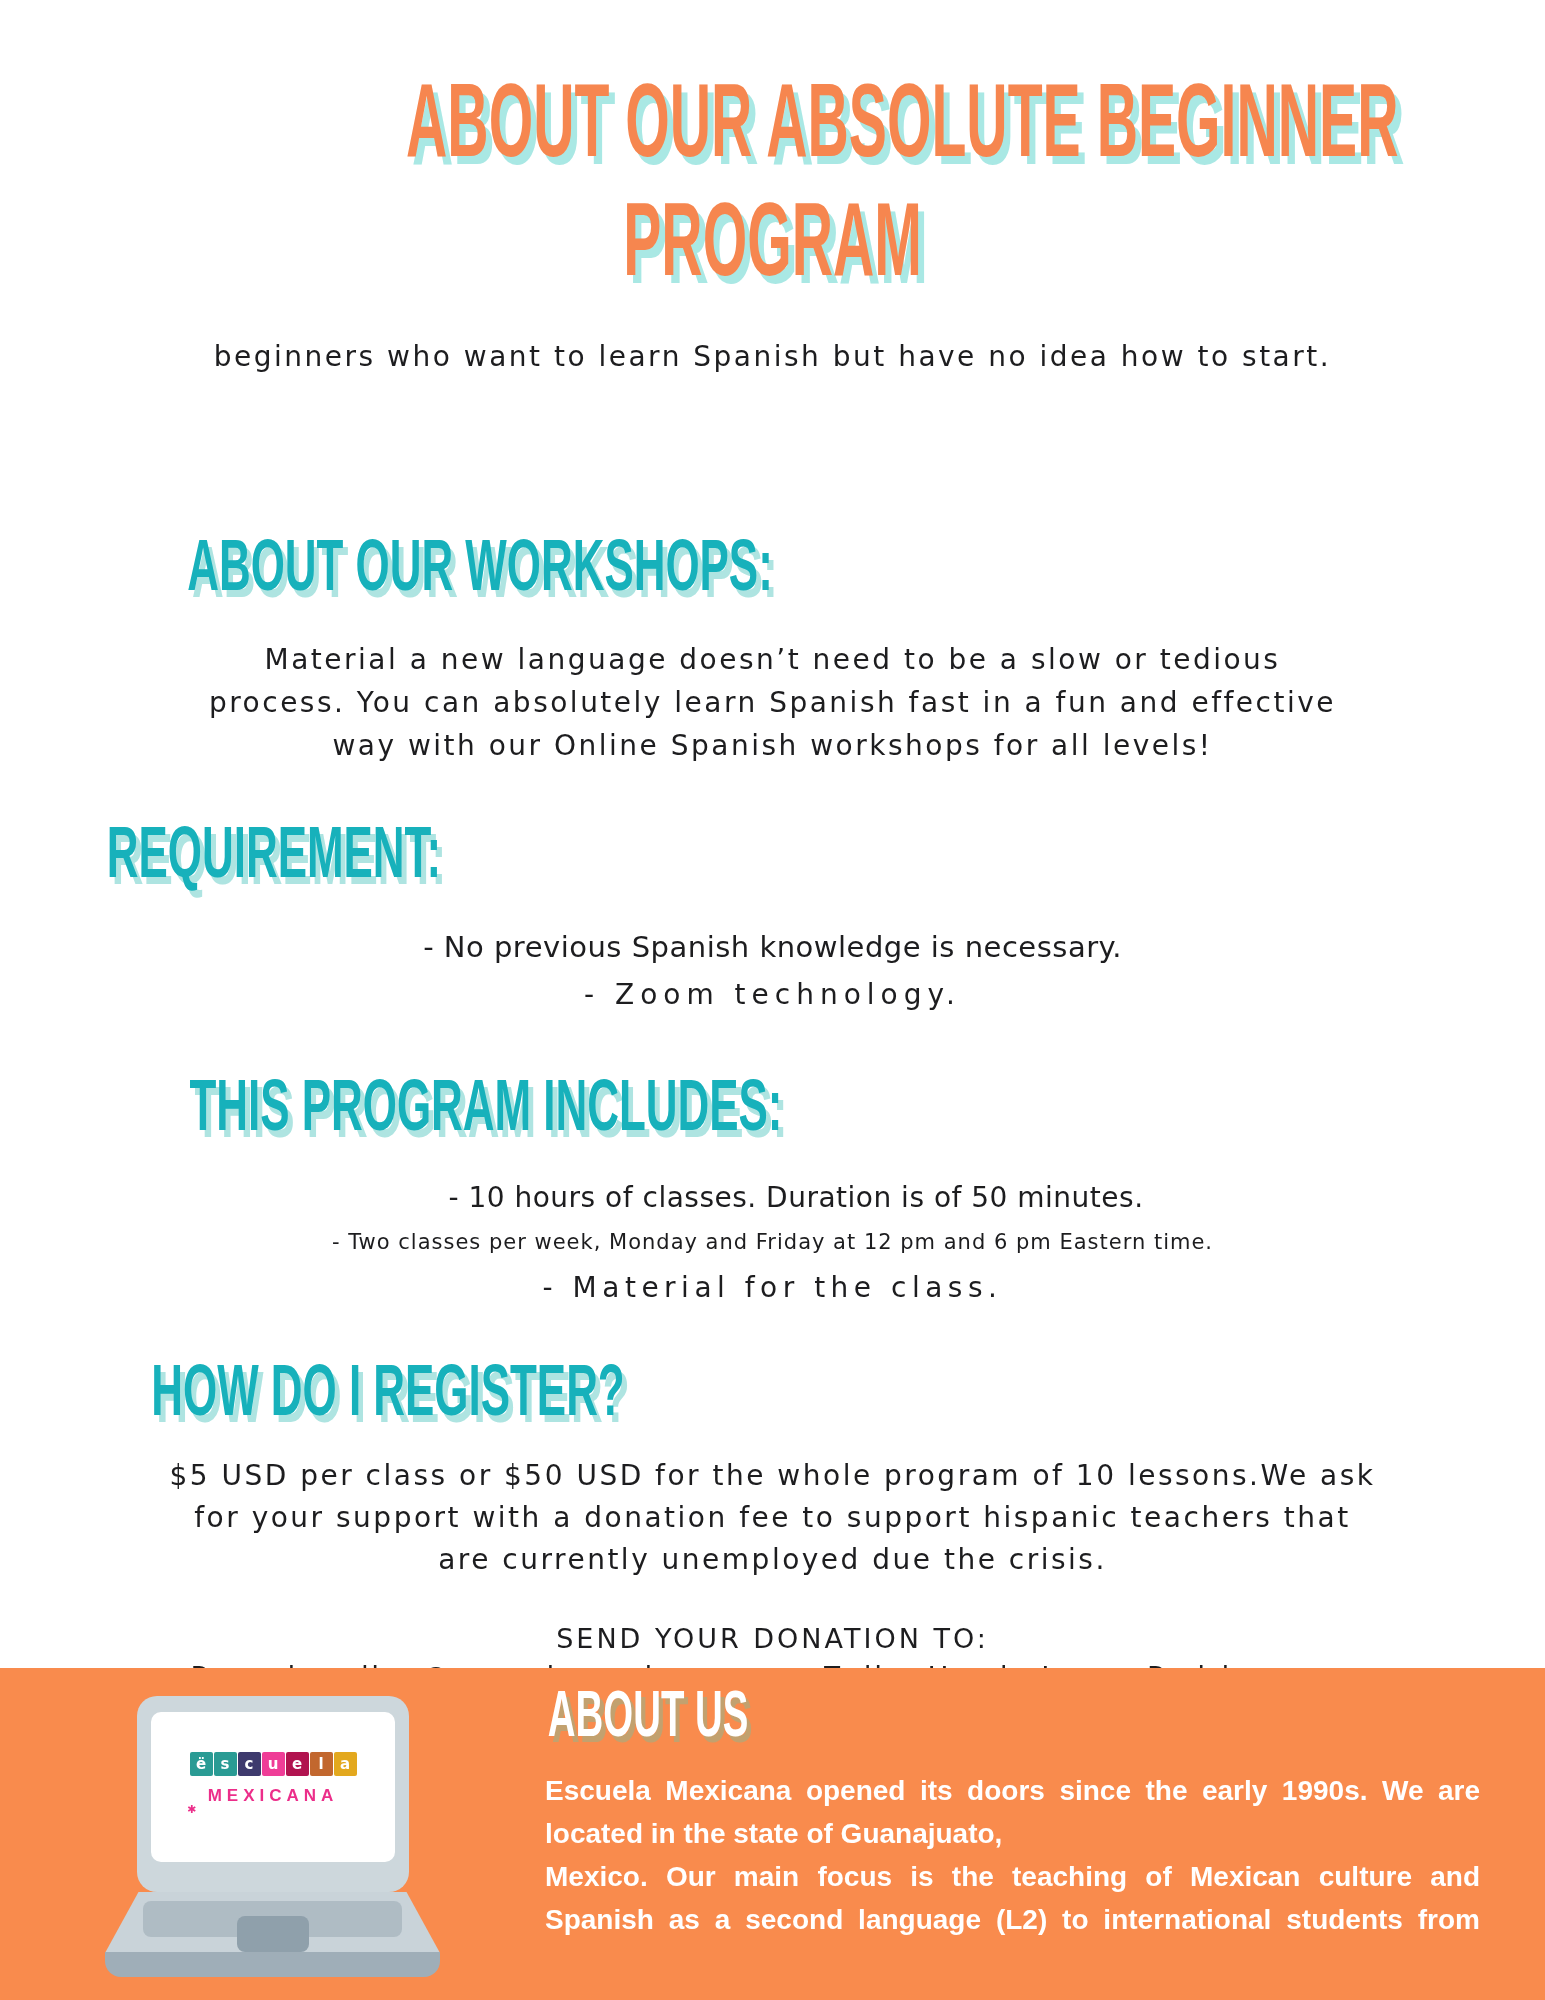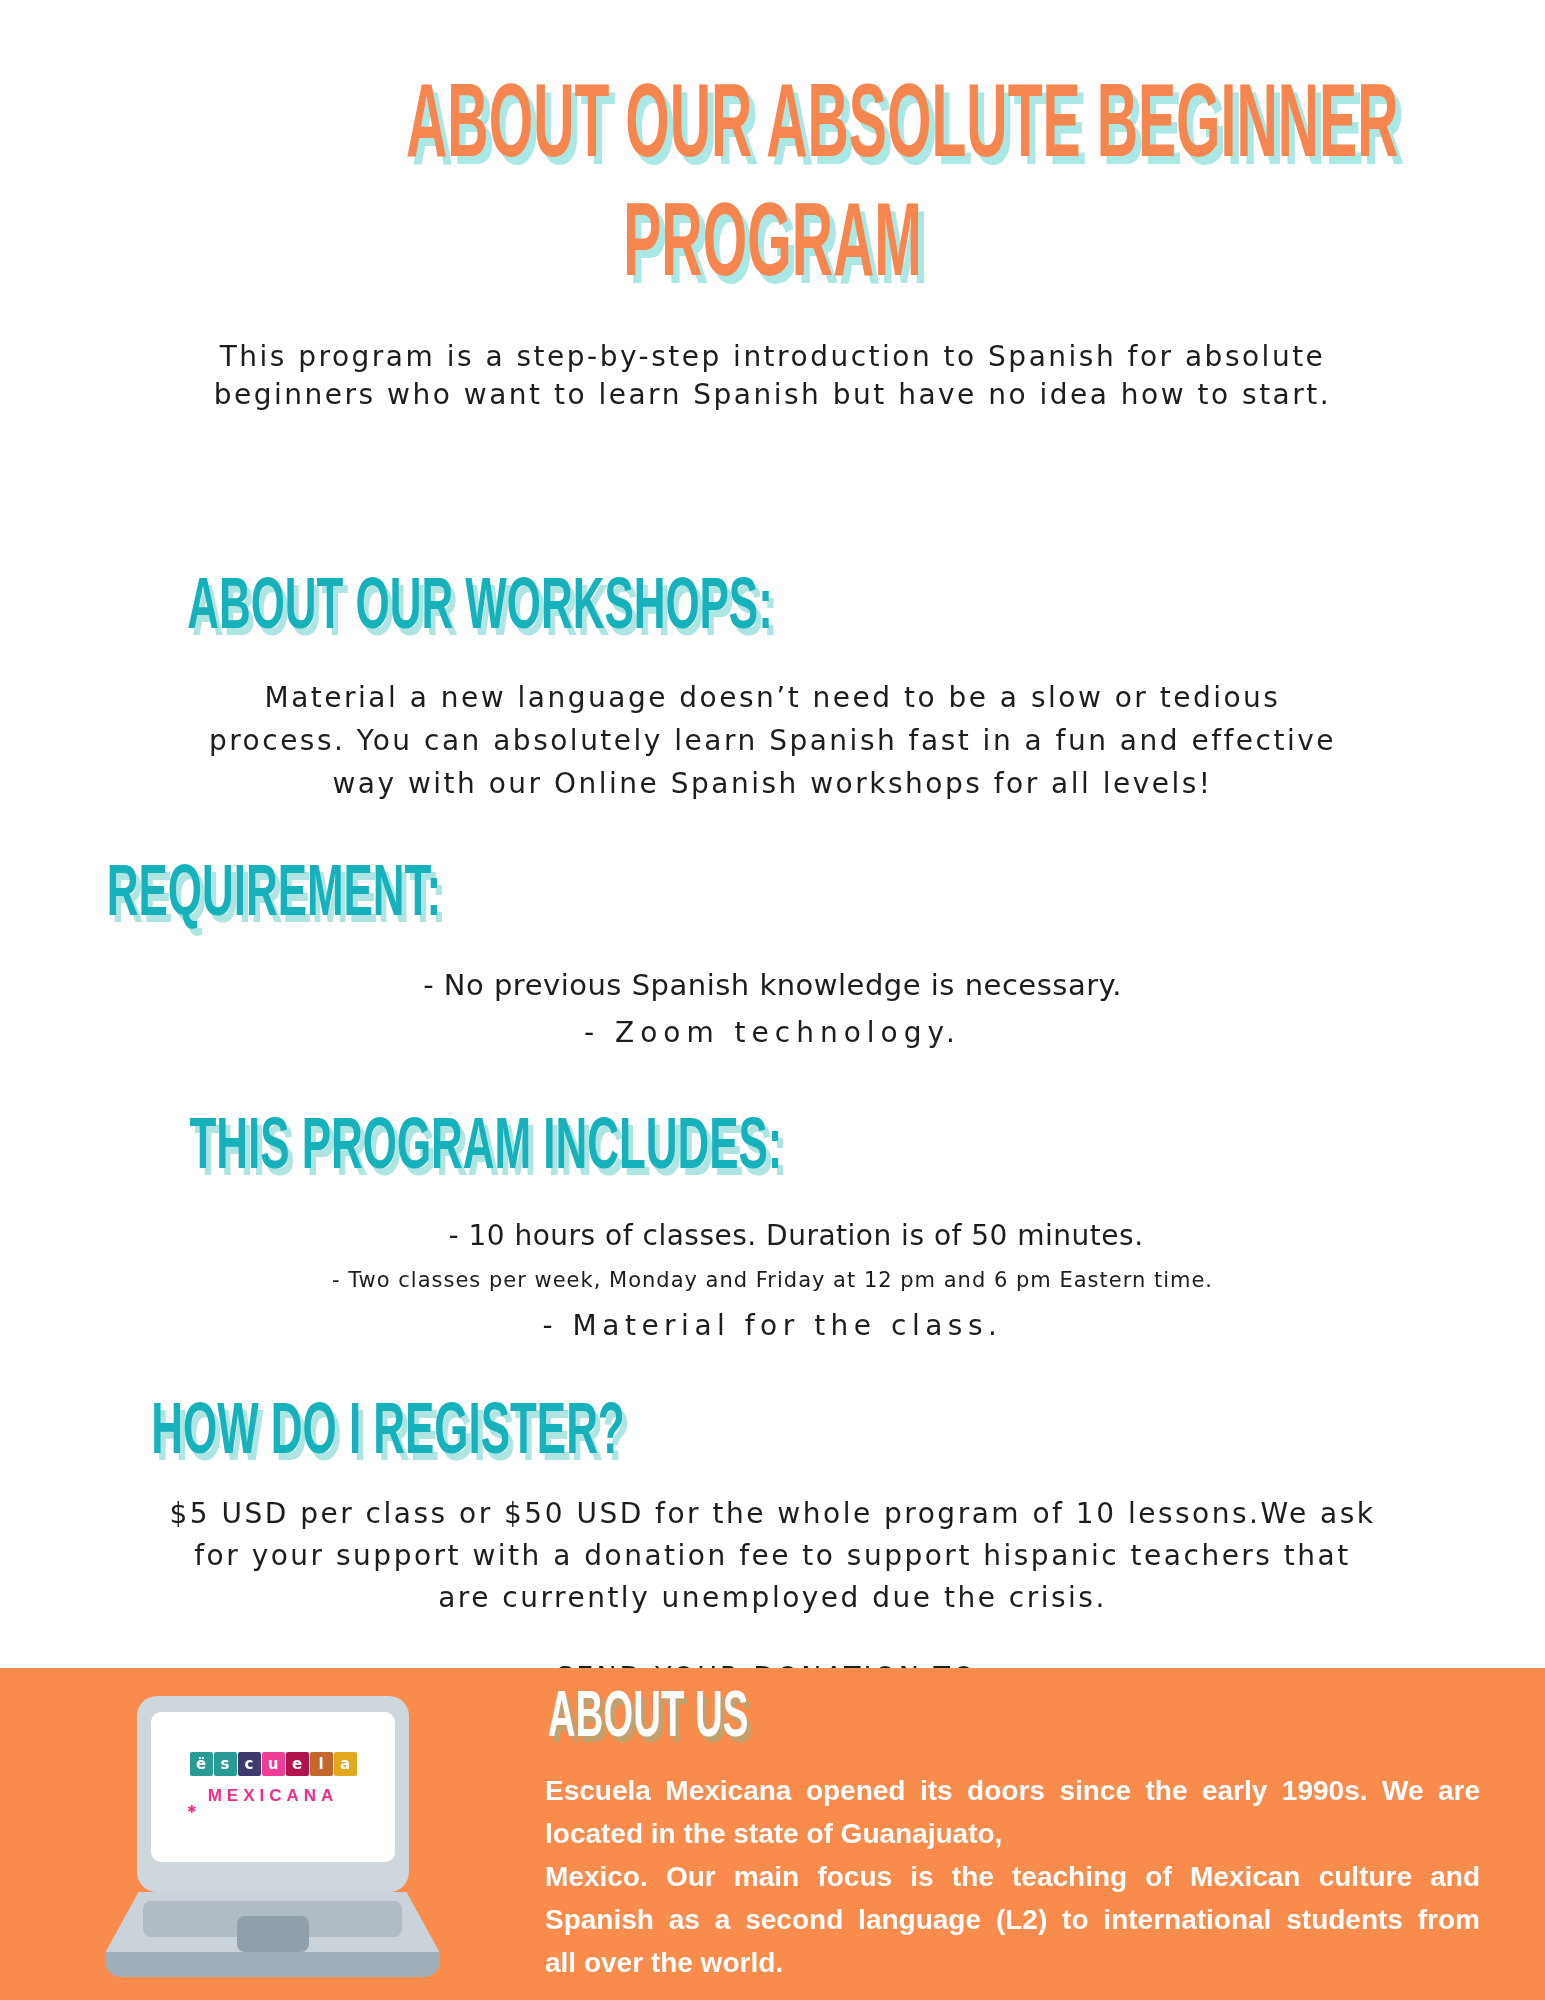--- a/index.html
+++ b/index.html
@@ -84,21 +84,20 @@
 <body>
 
 <div class="page">
 
   <div class="title-block">
     <span class="disp title-line">ABOUT OUR ABSOLUTE BEGINNER</span><br>
     <span class="disp title-line">PROGRAM</span>
   </div>
 
   <div class="par t-spaced intro">
-      <div>This program is a step-by-step introduction to Spanish for absolute</div>
       <div>beginners who want to learn Spanish but have no idea how to start.</div>
     </div>
 
   <div class="teal-head ws-head">
     <span class="disp teal-line">ABOUT OUR WORKSHOPS:</span>
   </div>
   <div class="par t-spaced ws-par">
       <div>Material a new language doesn’t need to be a slow or tedious</div>
       <div>process. You can absolutely learn Spanish fast in a fun and effective</div>
       <div>way with our Online Spanish workshops for all levels!</div>
@@ -162,19 +161,18 @@
 
     <div class="about-col">
       <div class="about-head">
         <span class="disp about-head-line">ABOUT US</span>
       </div>
       <div class="about-par">
           <div>Escuela Mexicana opened its doors since the early 1990s. We are</div>
           <div>located in the state of Guanajuato,</div>
           <div>Mexico. Our main focus is the teaching of Mexican culture and</div>
           <div>Spanish as a second language (L2) to international students from</div>
-          <div>all over the world.</div>
         </div>
     </div>
 
   </div>
 
 </div>
 
 </body></html>

